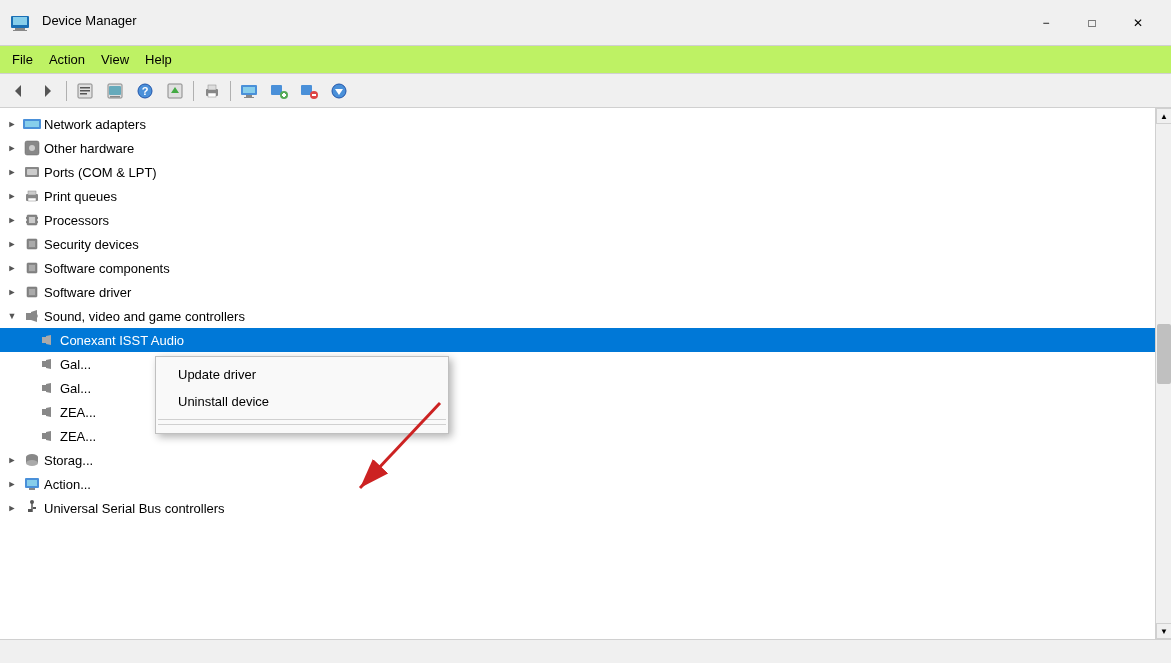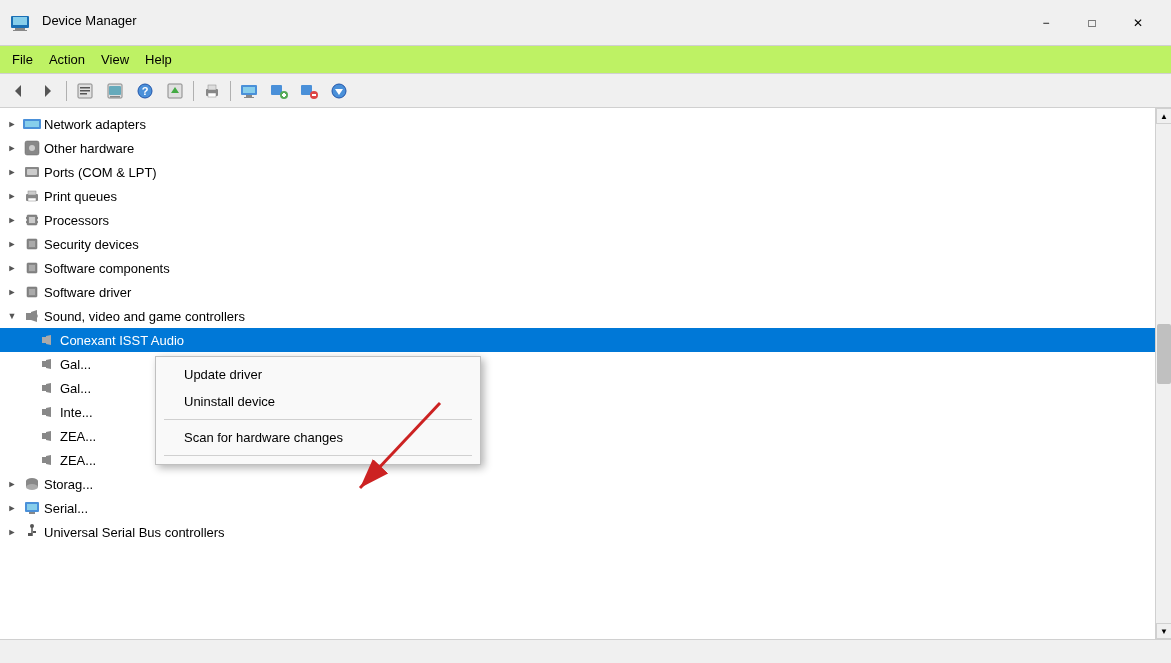--- a/index.html
+++ b/index.html
@@ -193,26 +193,26 @@
       padding: 0 8px;
       font-size: 12px;
       color: #555;
     }
 
     
     .context-menu {
       position: absolute;
       top: 248px;
       left: 155px;
-      width: 326px;
+      width: 294px;
       background: #f9f9f9;
       border: 1px solid #c0c0c0;
       box-shadow: 3px 3px 8px rgba(0,0,0,0.3);
       z-index: 100;
-      padding: 4px 8px;
+      padding: 4px 2px;
     }
     .ctx-item {
       padding: 6px 20px;
       cursor: pointer;
       font-size: 13px;
       color: #000;
     }
     .ctx-separator {
       height: 1px;
       background: #d0d0d0;
@@ -471,29 +471,20 @@
     <div class="tree-item" style="padding-left:36px;">
       <span class="item-icon">
         <svg width="16" height="16" viewBox="0 0 16 16">
           <rect x="2" y="5" width="4" height="6" fill="#888"></rect>
           <polygon points="6,4 6,12 11,13 11,3" fill="#888"></polygon>
         </svg>
       </span>
       <span class="item-label">Gal...</span>
     </div>
 
-    <div class="tree-item" style="padding-left:36px;">
-      <span class="item-icon">
-        <svg width="16" height="16" viewBox="0 0 16 16">
-          <rect x="2" y="5" width="4" height="6" fill="#888"></rect>
-          <polygon points="6,4 6,12 11,13 11,3" fill="#888"></polygon>
-        </svg>
-      </span>
-      <span class="item-label">Inte...</span>
-    </div>
 
     <div class="tree-item" style="padding-left:36px;">
       <span class="item-icon">
         <svg width="16" height="16" viewBox="0 0 16 16">
           <rect x="2" y="5" width="4" height="6" fill="#888"></rect>
           <polygon points="6,4 6,12 11,13 11,3" fill="#888"></polygon>
         </svg>
       </span>
       <span class="item-label">ZEA...</span>
     </div>
@@ -522,41 +513,40 @@
 
     <div class="tree-item">
       <span class="chevron">►</span>
       <span class="item-icon">
         <svg width="16" height="16" viewBox="0 0 16 16">
           <rect x="1" y="2" width="14" height="10" rx="1" fill="#4a90d9"></rect>
           <rect x="3" y="4" width="10" height="6" fill="#87ceeb"></rect>
           <rect x="5" y="12" width="6" height="2" fill="#888"></rect>
         </svg>
       </span>
-      <span class="item-label">Serial...</span>
+      <span class="item-label">Action...</span>
     </div>
 
     <div class="tree-item">
       <span class="chevron">►</span>
       <span class="item-icon">
         <svg width="16" height="16" viewBox="0 0 16 16">
           <line x1="8" y1="2" x2="8" y2="12" stroke="#555" stroke-width="1.5"></line>
           <circle cx="8" cy="2" r="2" fill="#555"></circle>
           <rect x="4" y="9" width="4" height="3" fill="#555"></rect>
           <rect x="9" y="7" width="3" height="2" fill="#555"></rect>
         </svg>
       </span>
       <span class="item-label">Universal Serial Bus controllers</span>
     </div>
 
     <div class="context-menu">
       <div class="ctx-item">Update driver</div>
       <div class="ctx-item">Uninstall device</div>
       <div class="ctx-separator"></div>
-      <div class="ctx-item">Scan for hardware changes</div>
       <div class="ctx-separator"></div>
     </div>
 
     <div class="red-arrow">
       <svg width="160" height="120" viewBox="0 0 160 120">
         <defs>
           <marker id="arrowhead" markerWidth="10" markerHeight="7" refX="10" refY="3.5" orient="auto">
             <polygon points="0 0, 10 3.5, 0 7" fill="#cc2222"></polygon>
           </marker>
         </defs>

